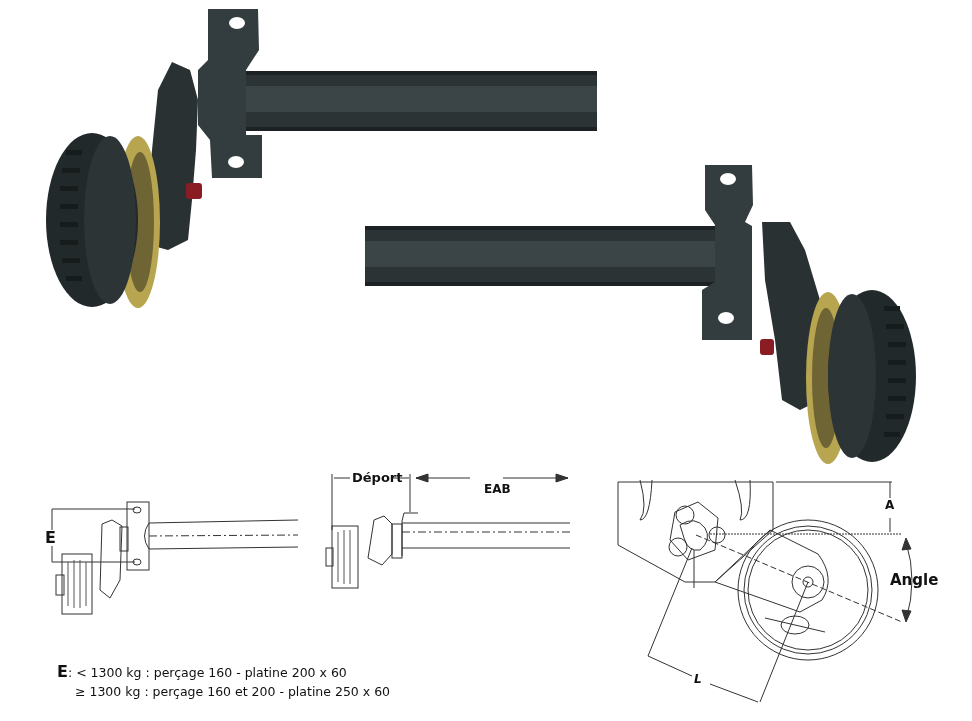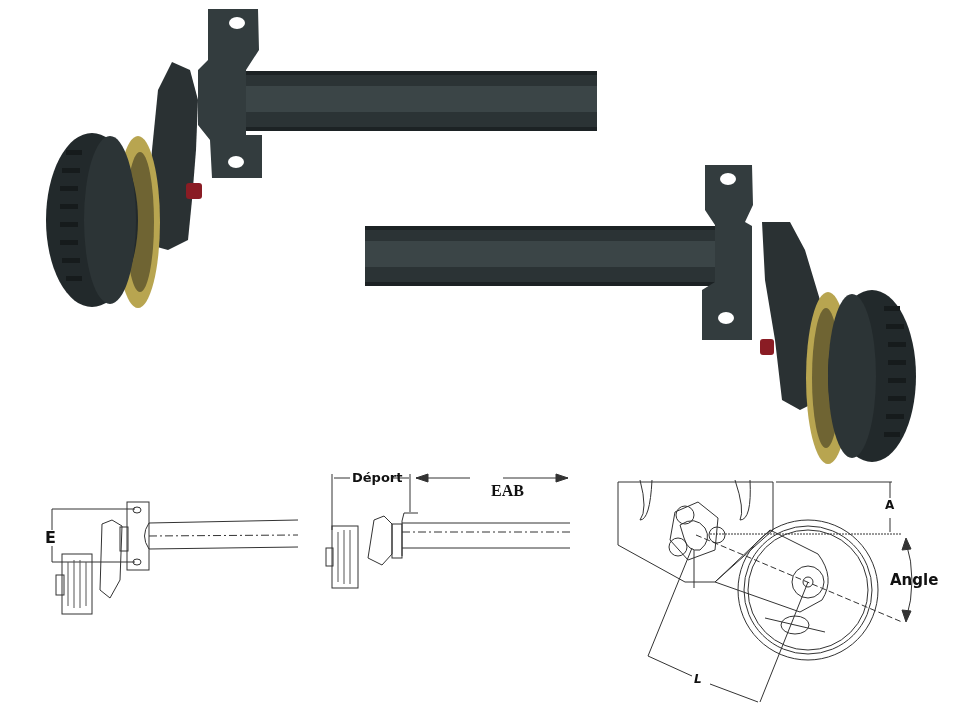--- a/index.html
+++ b/index.html
@@ -118,21 +118,21 @@
   <path d="M54 60 L64 56 L72 64 L72 94 L62 105 L48 98 Z"></path>
   <rect x="12" y="66" width="26" height="62"></rect>
   <rect x="6" y="88" width="7" height="18"></rect>
   <g stroke="#555">
         <line x1="18" y1="72" x2="18" y2="122"></line>
         <line x1="24" y1="70" x2="24" y2="124"></line>
         <line x1="30" y1="70" x2="30" y2="124"></line>
       </g>
 </svg>
 <div class="lbl" style="left:32px;top:10px;font-size:13px;">Déport</div>
-<div class="lbl" style="left:171px;top:22px;font-size:16px;font-family:Liberation Serif, serif;">EAB</div>
+<div class="lbl" style="left:164px;top:22px;font-size:12px;">EAB</div>
 </div>
 
 <div class="abs" style="left:600px;top:470px;width:340px;height:240px;">
 <svg width="340" height="240" viewBox="0 0 340 240" fill="none" stroke="#333" stroke-width="1">
 
   <path d="M18 12 L173 12 L173 60 L115 112 L85 112 L18 75 Z"></path>
   <path d="M40 10 Q48 40 40 50 Q50 50 52 10"></path>
       <path d="M135 10 Q145 40 140 50 Q152 50 150 10"></path>
 
   <line x1="176" y1="12" x2="292" y2="12"></line>
@@ -166,13 +166,22 @@
   <path d="M306 72 Q318 110 306 150"></path>
   <path d="M306 68 L302 80 L311 79 Z" fill="#333"></path>
   <path d="M306 152 L302 140 L311 141 Z" fill="#333"></path>
 </svg>
 <div class="lbl" style="left:285px;top:28px;font-size:12px;">A</div>
 <div class="lbl" style="left:290px;top:101px;font-size:15px;">Angle</div>
 <div class="lbl" style="left:94px;top:202px;font-size:12px;font-style:italic;">L</div>
 </div>
 
 <div class="legend">
+  <div class="row">
+    <span class="key">E</span><span>:</span>
+    <span>&lt; 1300 kg</span>
+    <span>: perçage 160 - platine 200 x 60</span>
+  </div>
+  <div class="row indent">
+    <span>≥ 1300 kg</span>
+    <span>: perçage 160 et 200 - platine 250 x 60</span>
+  </div>
 </div>
 
 </body></html>

